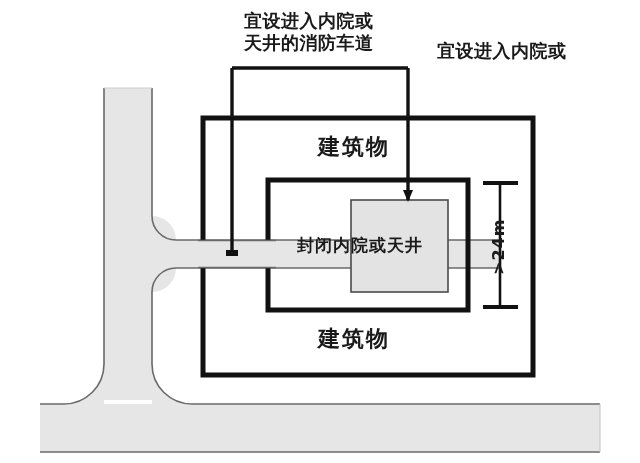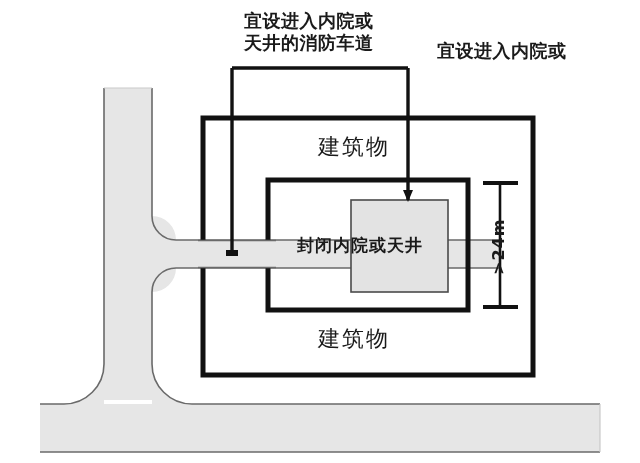--- a/index.html
+++ b/index.html
@@ -35,21 +35,21 @@
     line-height: 1.22;
   }
   .callout-label {
     font-size: 18px;
     font-weight: 600;
     letter-spacing: 0.5px;
   }
   .callout-label .line2 { display: block; }
   .building-label {
     font-size: 22px;
-    font-weight: 400;
+    font-weight: 700;
     letter-spacing: 2px;
   }
   .courtyard-label {
     font-size: 17px;
     font-weight: 700;
     letter-spacing: 1px;
   }
   .dim-label {
     font-size: 16px;
     font-weight: 600;

